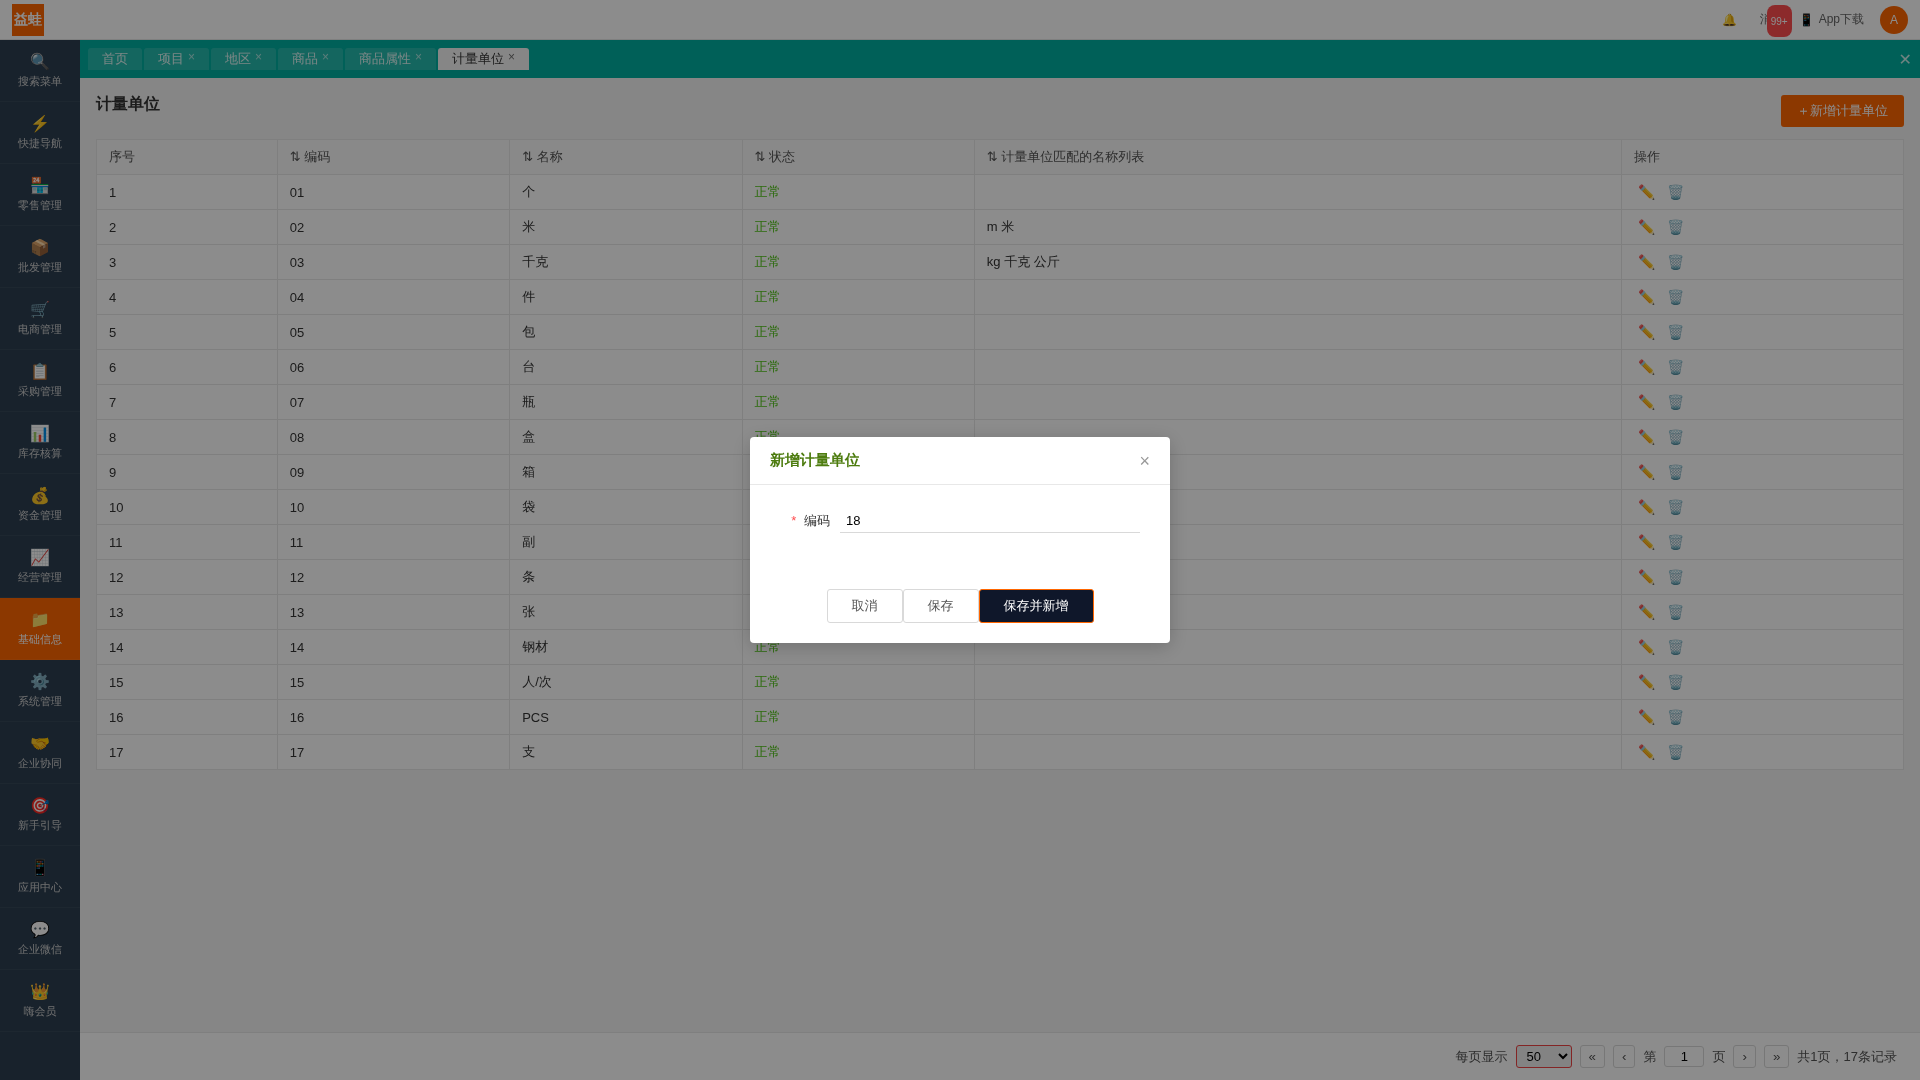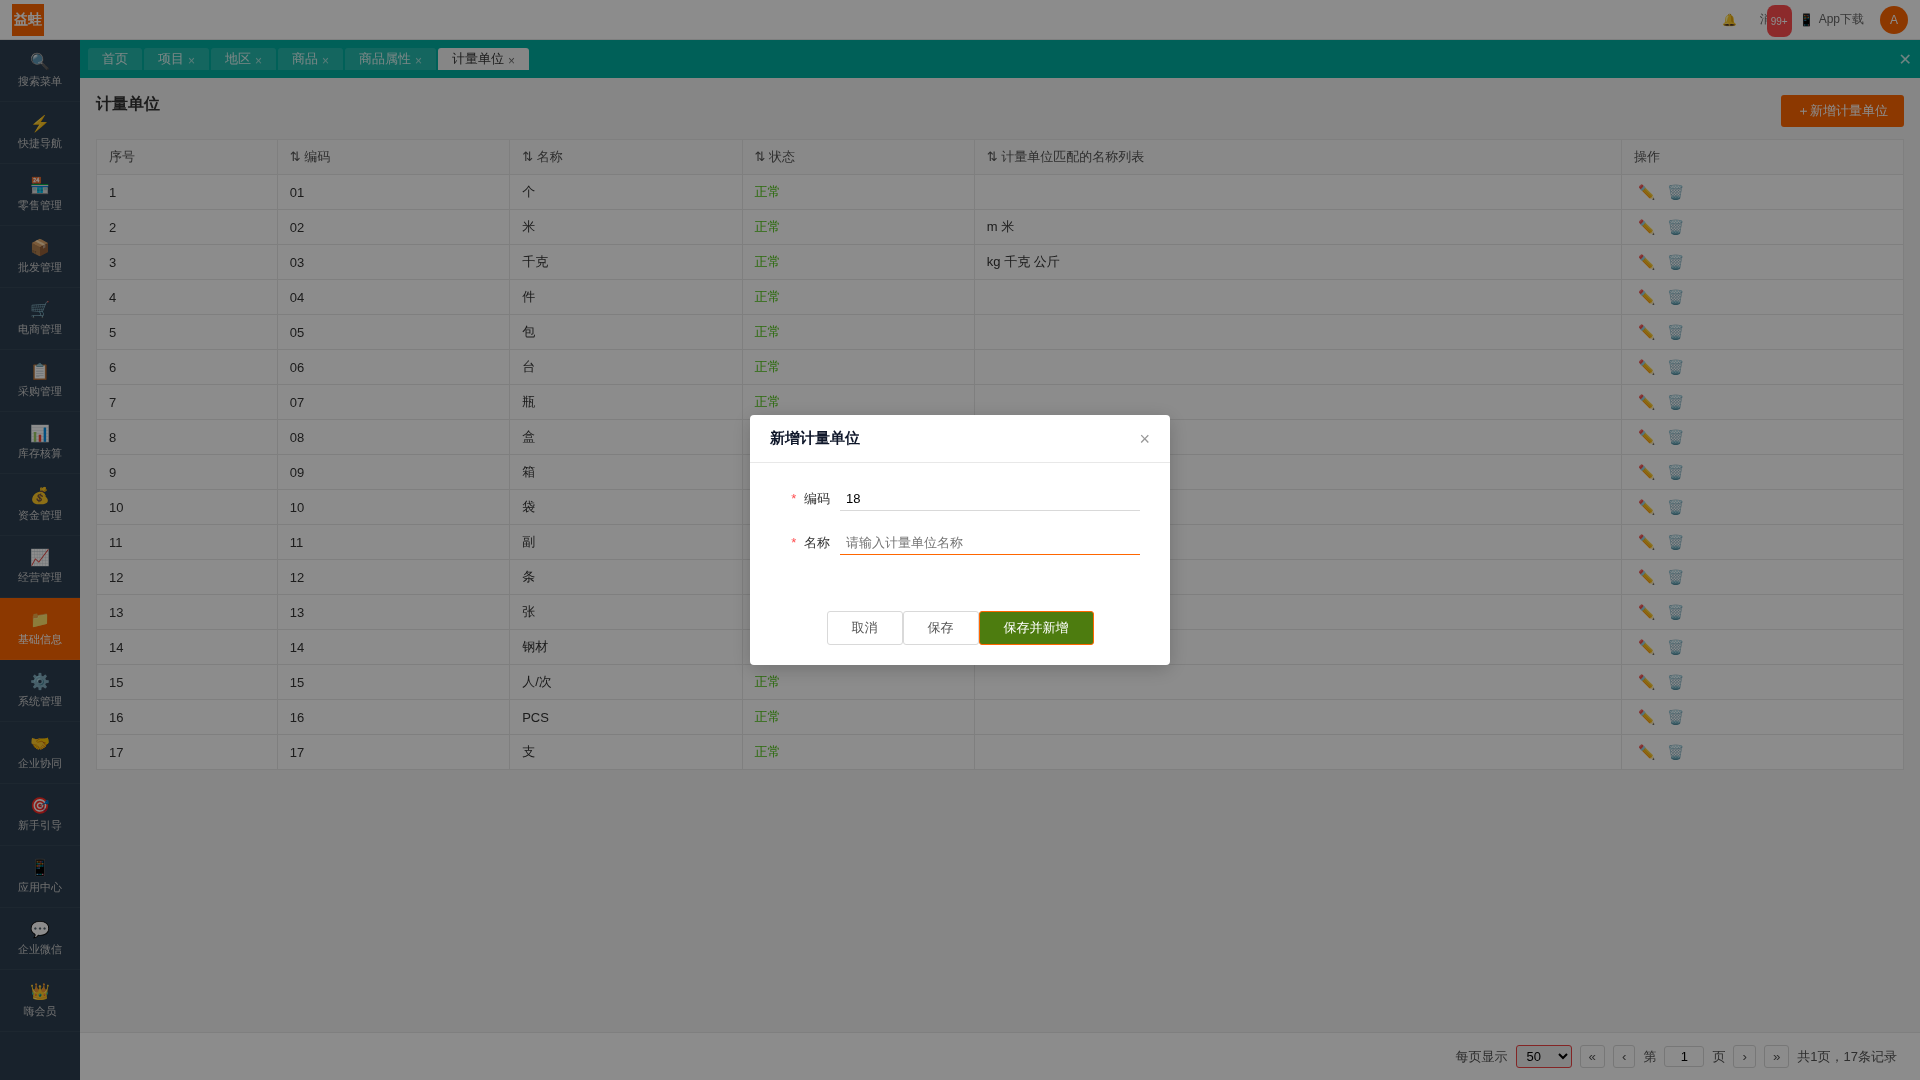--- a/index.html
+++ b/index.html
@@ -23,21 +23,21 @@
     .sidebar { width: 80px; background: #2c3e50; display: flex; flex-direction: column; flex-shrink: 0; overflow-y: auto; }
     .sidebar-item { display: flex; flex-direction: column; align-items: center; justify-content: center; padding: 12px 4px; cursor: pointer; color: #ccc; font-size: 11px; gap: 3px; border-bottom: 1px solid rgba(255,255,255,0.05); }
     .sidebar-item.active { background: #ff6600; color: #fff; }
     .sidebar-item .icon { font-size: 16px; }
 
     
     .content-area { flex: 1; display: flex; flex-direction: column; overflow: hidden; }
 
     
     .tab-bar { background: #00b0a0; display: flex; align-items: center; padding: 0 8px; height: 38px; flex-shrink: 0; }
-    .tab { display: flex; align-items: flex-end; gap: 4px; padding: 2px 14px; margin-right: 2px; border-radius: 3px 3px 0 0; cursor: pointer; font-size: 13px; color: rgba(255,255,255,0.85); background: rgba(255,255,255,0.15); }
+    .tab { display: flex; align-items: flex-start; gap: 4px; padding: 2px 14px; margin-right: 2px; border-radius: 3px 3px 0 0; cursor: pointer; font-size: 13px; color: rgba(255,255,255,0.85); background: rgba(255,255,255,0.15); }
     .tab.active { background: #f5f5f5; color: #333; }
     .tab-close { font-size: 12px; color: inherit; opacity: 0.7; cursor: pointer; }
     .tab-bar-close { margin-left: auto; color: #fff; cursor: pointer; font-size: 16px; opacity: 0.8; }
 
     
     .page-content { flex: 1; overflow-y: auto; background: #f5f5f5; padding: 16px; }
     .page-title { font-size: 16px; font-weight: bold; color: #333; margin-bottom: 12px; }
     .page-toolbar { display: flex; justify-content: flex-end; margin-bottom: 12px; }
     .btn-add { background: #ff6600; color: #fff; border: none; padding: 7px 16px; border-radius: 3px; cursor: pointer; font-size: 13px; }
 
@@ -51,32 +51,32 @@
     
     .pagination-bar { display: flex; align-items: center; justify-content: flex-end; padding: 12px 23px; background: #fff; border-top: 1px solid #e8e8e8; gap: 8px; font-size: 13px; color: #555; }
     .page-select { border: 1px solid #ef4444; border-radius: 3px; padding: 2px 6px; font-size: 13px; }
     .page-btn { border: 1px solid #d9d9d9; background: #fff; padding: 3px 8px; cursor: pointer; border-radius: 3px; color: #555; }
     .page-input { border: 1px solid #d9d9d9; border-radius: 3px; width: 40px; text-align: center; padding: 2px 4px; font-size: 13px; }
 
     
     .modal-overlay { position: fixed; top: 0; left: 0; width: 100%; height: 100%; background: rgba(0,0,0,0.45); display: flex; align-items: center; justify-content: center; z-index: 1000; }
     .modal { background: #fff; border-radius: 4px; width: 420px; box-shadow: 0 4px 20px rgba(0,0,0,0.2); }
     .modal-header { display: flex; align-items: center; justify-content: space-between; padding: 14px 20px; border-bottom: 1px solid #e8e8e8; }
-    .modal-title { font-size: 15px; font-weight: bold; color: #0f172a; }
+    .modal-title { font-size: 15px; font-weight: bold; color: #4d7c0f; }
     .modal-close { cursor: pointer; color: #999; font-size: 18px; line-height: 1; }
     .modal-body { padding: 24px 30px; }
     .form-row { display: flex; align-items: center; margin-bottom: 20px; }
     .form-label { width: 60px; text-align: right; font-size: 13px; color: #333; padding-right: 10px; flex-shrink: 0; }
     .form-required { color: #ff4d4f; margin-right: 4px; }
     .form-input { flex: 1; border: none; border-bottom: 1px solid #d9d9d9; padding: 4px 6px; font-size: 13px; outline: none; }
     .form-input.active-input { border-bottom-color: #ff6600; }
     .modal-footer { display: flex; justify-content: center; gap: 0; padding: 12px 20px 20px; }
     .btn-cancel { border: 1px solid #d9d9d9; background: #fff; color: #555; padding: 7px 24px; border-radius: 3px; cursor: pointer; font-size: 13px; }
     .btn-save { border: 1px solid #d9d9d9; background: #fff; color: #555; padding: 7px 24px; border-radius: 3px; cursor: pointer; font-size: 13px; }
-    .btn-save-new { background: #4d7c0f; color: #fff; border: 1px solid #ff6600; padding: 7px 24px; border-radius: 3px; cursor: pointer; font-size: 13px; }
+    .btn-save-new { background: #0f172a; color: #fff; border: 1px solid #ff6600; padding: 7px 24px; border-radius: 3px; cursor: pointer; font-size: 13px; }
   </style>
 </head>
 <body>
 
 <div class="app-wrapper">
 
   <div class="top-bar">
     <div class="top-bar-left">
       <div class="logo-area">
         <div class="logo-icon">
@@ -433,27 +433,20 @@
         <span class="modal-close">×</span>
       </div>
       <div class="modal-body">
         <div class="form-row">
           <div class="form-label">
             <span class="form-required">*</span>
             <span>编码</span>
           </div>
           <input class="form-input" type="text" value="18" style="">
         </div>
-        <div class="form-row">
-          <div class="form-label">
-            <span class="form-required">*</span>
-            <span>名称</span>
-          </div>
-          <input class="form-input active-input" type="text" placeholder="请输入计量单位名称" style="">
-        </div>
       </div>
       <div class="modal-footer">
         <button class="btn-cancel">取消</button>
         <button class="btn-save">保存</button>
         <button class="btn-save-new">保存并新增</button>
       </div>
     </div>
   </div>
 </div>
 

